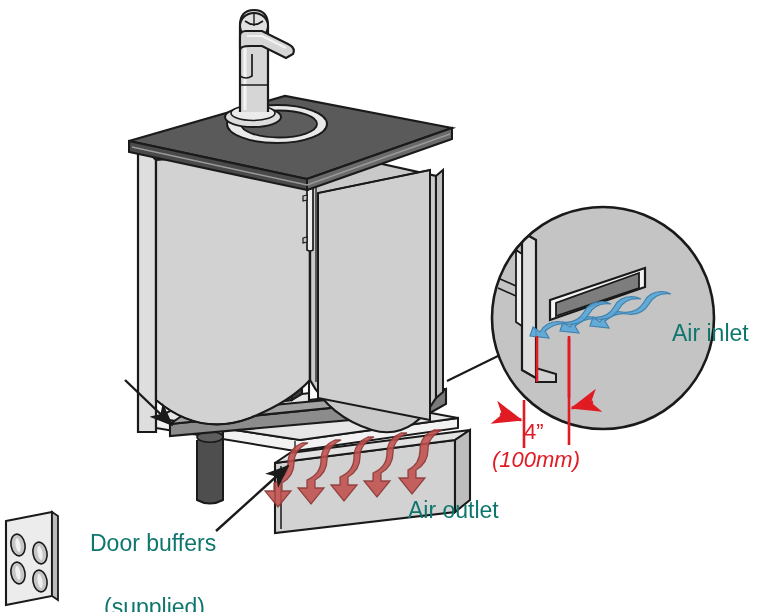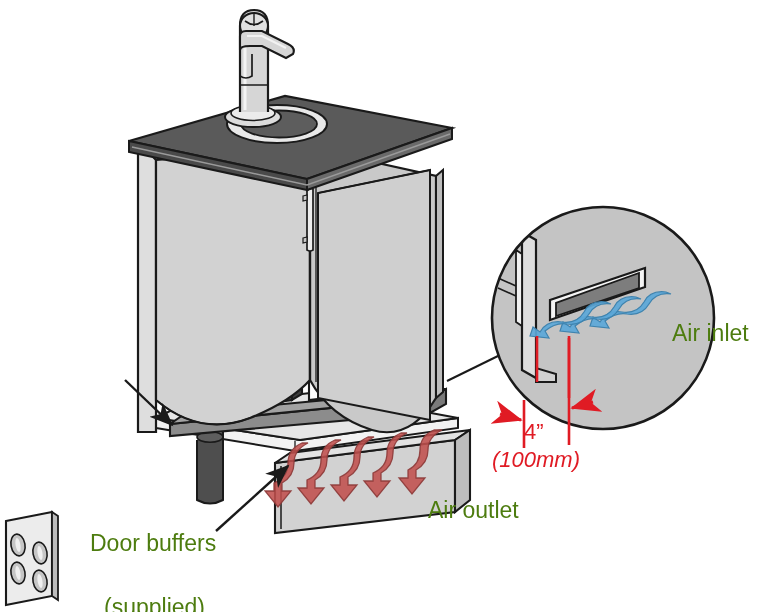--- a/index.html
+++ b/index.html
@@ -19,32 +19,32 @@
     overflow: hidden;
   }
   #scene {
     position: absolute;
     inset: 0;
     width: 762px;
     height: 612px;
   }
   .lbl {
     position: absolute;
-    color: #4d7c0f;
+    color: #0f766e;
     font-size: 23px;
     line-height: 1.18;
     white-space: nowrap;
     font-family: "Liberation Sans", sans-serif;
   }
   .lbl.red {
     color: #e01b24;
   }
   #lbl-vent-tray   { left: 14px;  top: 365px; }
   #lbl-air-inlet   { left: 672px; top: 320px; }
-  #lbl-air-outlet  { left: 428px; top: 497px; text-align: right; }
+  #lbl-air-outlet  { left: 408px; top: 497px; text-align: right; }
   #lbl-dim-in      { left: 524px; top: 419px; font-size: 22px; }
   #lbl-dim-mm      { left: 492px; top: 447px; font-size: 22px; font-style: italic; }
   #lbl-door-buf    { left: 90px;  top: 530px; }
   #lbl-door-sup    { left: 104px; top: 558px; margin-top: 36px; }
 </style>
 </head>
 <body>
 
 <div id="stage">
 

